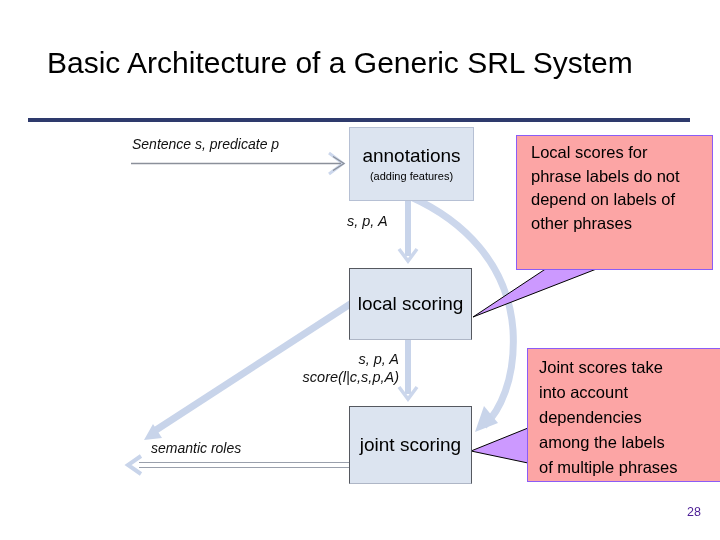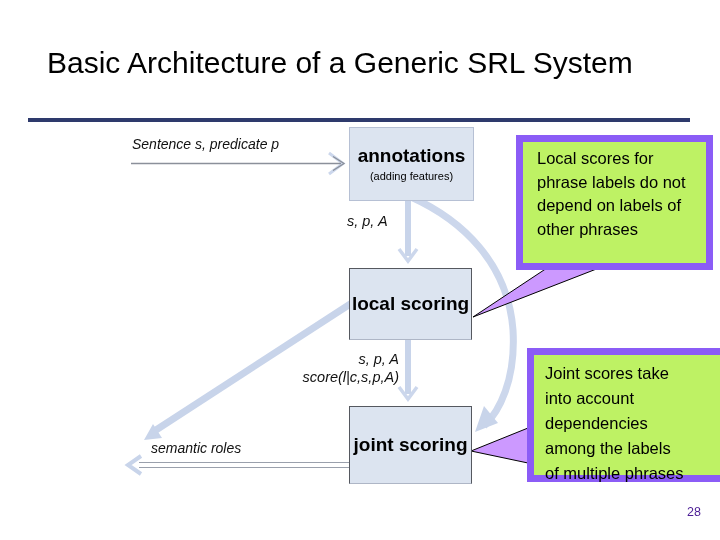--- a/index.html
+++ b/index.html
@@ -29,26 +29,26 @@
   .box-annotations{
     left:349px;top:127px;width:123px;height:72px;
     border:1px solid #b6c0d4;
   }
   .box-dark{
     border:1px solid #55585f;
     border-bottom-color:#aeb6c6;
   }
   .box-local{left:349px;top:268px;width:121px;height:70px;}
   .box-joint{left:349px;top:406px;width:121px;height:76px;}
-  .box-label{font-size:19px;line-height:22px;font-weight:bold;}
+  .box-label{font-size:19px;line-height:22px;}
   .box-sublabel{font-size:11px;line-height:14px;margin-top:2px;}
   .callout{
     position:absolute;z-index:2;
-    background:#bef264;
-    border:7px solid #8b5cf6;
+    background:#fca5a5;
+    border:1px solid #8b5cf6;
     color:#000;
     font-size:16.5px;
     white-space:pre-line;
     box-sizing:border-box;
   }
   .callout-local{
     left:516px;top:135px;width:197px;height:135px;
     padding:5px 2px 0 14px;line-height:23.5px;
   }
   .callout-joint{

